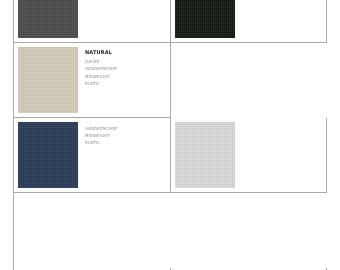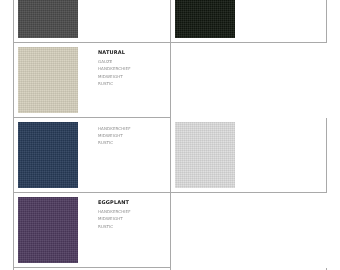--- a/index.html
+++ b/index.html
@@ -53,21 +53,21 @@
   .swatch::after{
     content:"";
     position:absolute;left:0;top:0;right:0;bottom:0;
     background-image:
       repeating-linear-gradient(0deg, rgba(255,255,255,0.055) 0 1px, rgba(0,0,0,0.05) 1px 2px),
       repeating-linear-gradient(90deg, rgba(255,255,255,0.05) 0 1px, rgba(0,0,0,0.045) 1px 2px);
     pointer-events:none;
   }
   .info{
     flex:1 1 auto;
-    padding-left:20px;
+    padding-left:7px;
     padding-top:1px;
     min-width:0;
   }
   .name{
     font-size:6.5px;
     font-weight:bold;
     color:#1a1a1a;
     letter-spacing:0.15px;
     line-height:8.5px;
     text-transform:lowercase;
@@ -127,30 +127,19 @@
               <div class="attr">Midweight</div>
               <div class="attr">Rustic</div>
             </div>
           </div>
         </div>
         <div class="cell">
           <div class="swatch" style="background: rgb(220, 220, 220);"></div>
         </div>
       </div>
       <div class="row">
-        <div class="cell">
-          <div class="swatch" style="background: rgb(77, 58, 94);"></div>
-          <div class="info">
-            <div class="name">Eggplant</div>
-            <div class="attrs">
-              <div class="attr">Handkerchief</div>
-              <div class="attr">Midweight</div>
-              <div class="attr">Rustic</div>
-            </div>
-          </div>
-        </div>
       </div>
       <div class="row">
         <div class="cell"></div>
         <div class="cell"></div>
       </div>
     </div>
 </div>
 
 </body></html>

